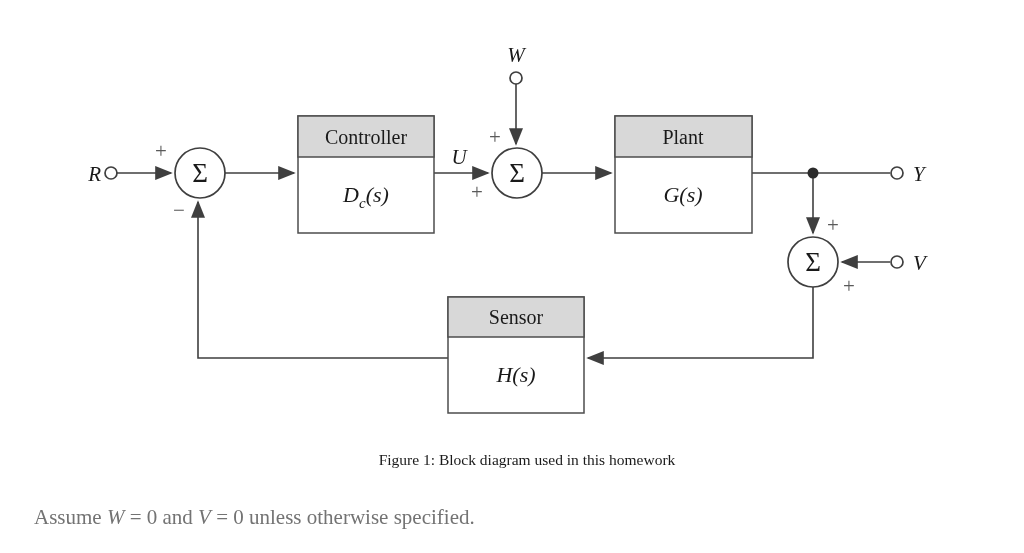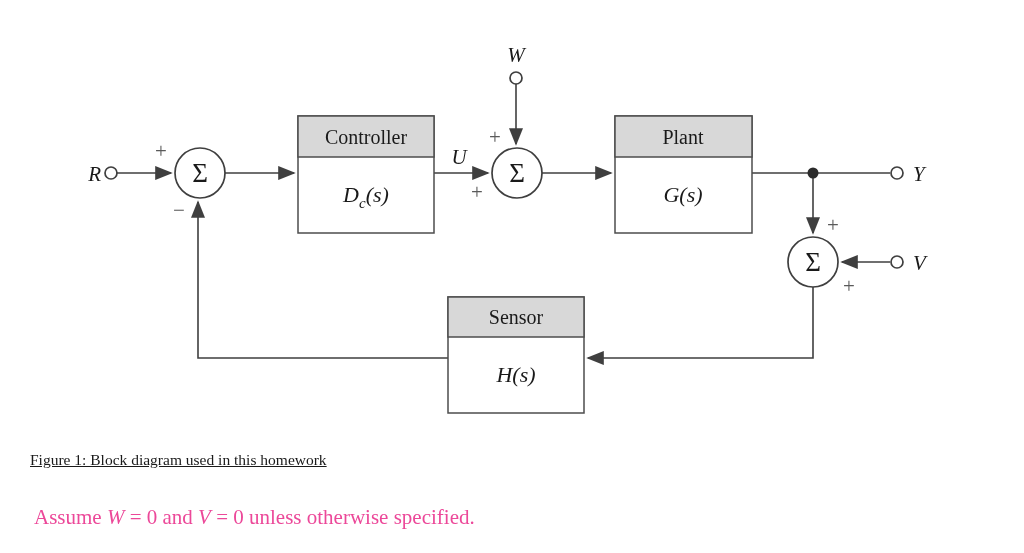--- a/index.html
+++ b/index.html
@@ -56,30 +56,30 @@
   .btf   { font-size: 22px; font-style: italic; }
   .anchor-end   { text-anchor: end; }
   .anchor-start { text-anchor: start; }
 
   
   .caption {
     position: absolute;
     left: 30px;
     top: 451px;
     width: 994px;
+    text-align: center;
     font-size: 15.5px;
     color: #1a1a1a;
-    text-decoration: underline;
   }
   .note {
     position: absolute;
     left: 34px;
     top: 505px;
     font-size: 21px;
-    color: #ec4899;
+    color: #737373;
   }
   .note i { font-style: italic; }
 </style>
 </head>
 <body>
 
 <div class="page">
 
   <svg width="1024" height="440" viewBox="0 0 1024 440" xmlns="http://www.w3.org/2000/svg">
 

